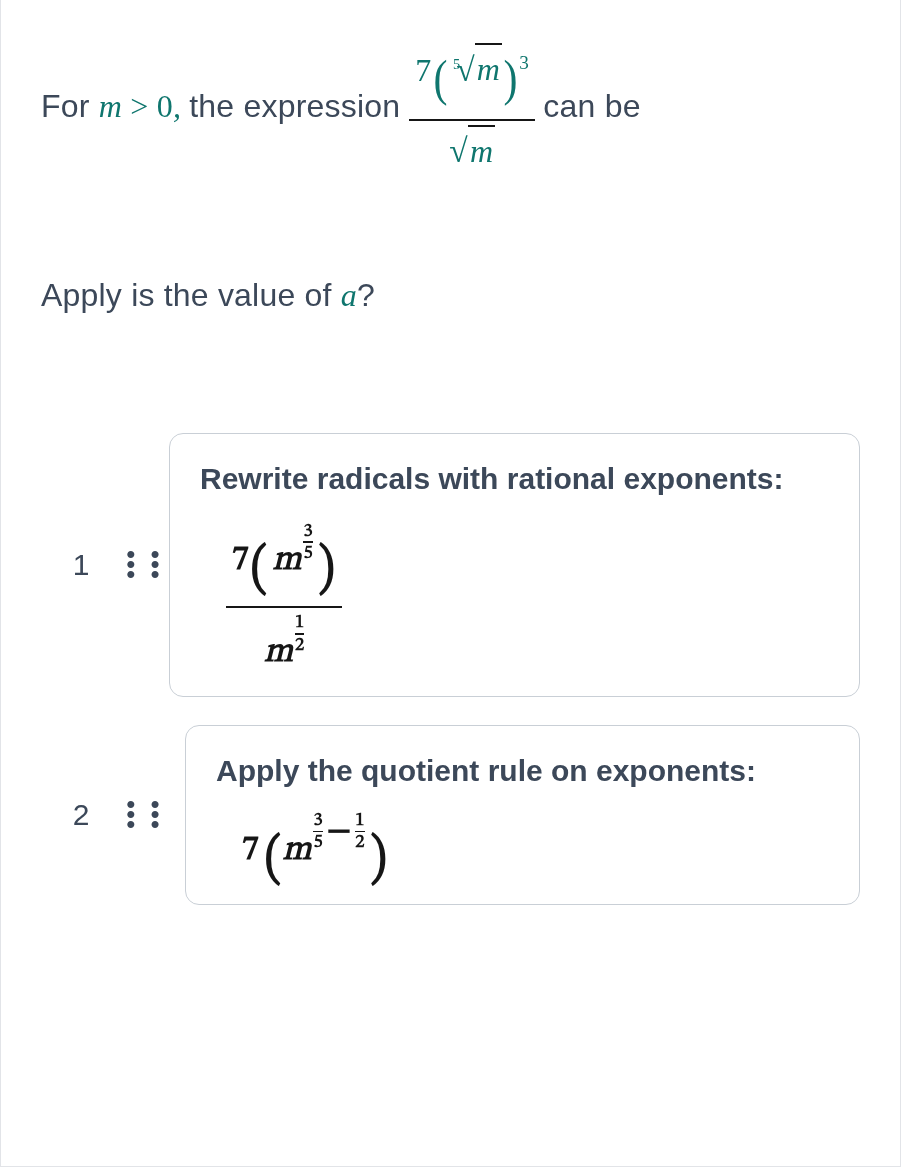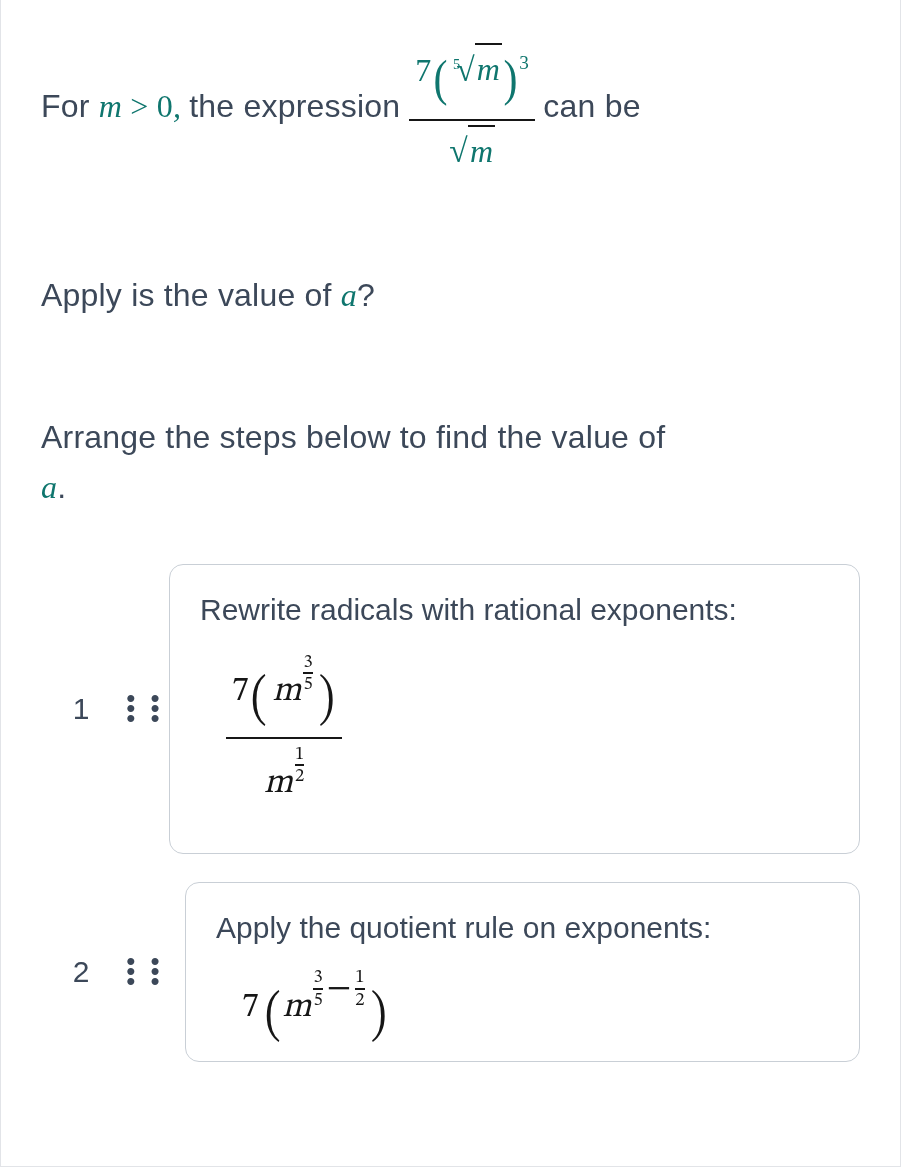--- a/index.html
+++ b/index.html
@@ -48,22 +48,23 @@
     cursor: grab;
     user-select: none;
     line-height: 0.38;
     letter-spacing: 4px;
   }
   .drag-handle span { display:block; }
   .card {
     flex: 1;
     border: 1.5px solid #c9cfd6;
     border-radius: 14px;
-    padding: 24px 30px 48px 30px;
+    padding: 24px 30px 22px 30px;
     background: #fff;
+    font-weight: bold;
   }
   .card-title {
     font-size: 30px;
     color: #3c4859;
     line-height: 1.4;
     margin-bottom: 18px;
   }
   .math-display {
     font-size: 34px;
     font-family: "Cambria Math", "STIX Two Math", "Times New Roman", serif;
@@ -169,24 +170,20 @@
 
 
   <div class="spacer-q"></div>
 
   <p class="question-text">
     <span>Apply is the value of </span><span class="math-inline">a</span><span>?</span>
   </p>
 
   <div class="spacer-q"></div>
 
-  <p class="question-text">
-    <span>Arrange the steps below to find the value of</span><br>
-    <span class="math-inline">a</span><span>.</span>
-  </p>
 </div>
 
 <div class="steps-area">
 
   <div class="step-row">
     <div class="step-number">1</div>
     <div class="drag-handle">
       <span>• •</span>
           <span>• •</span>
           <span>• •</span>

